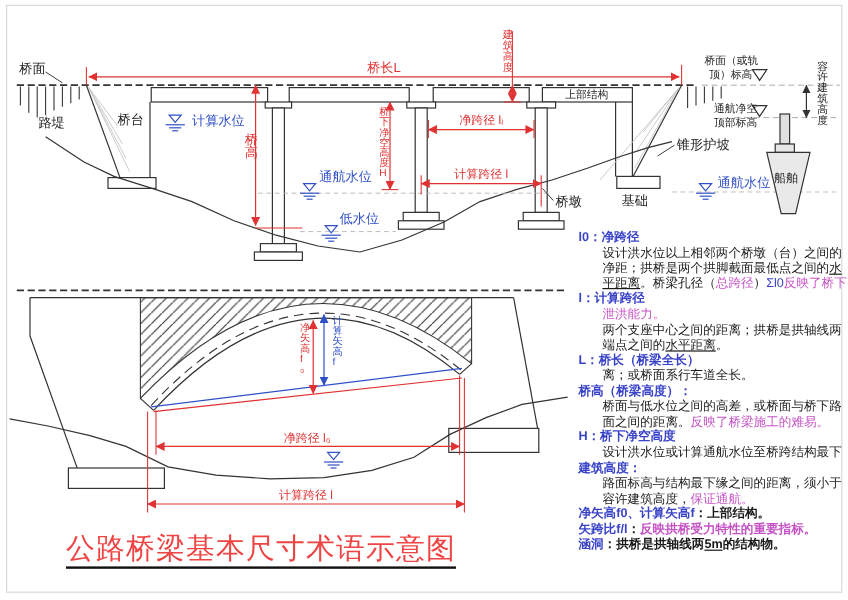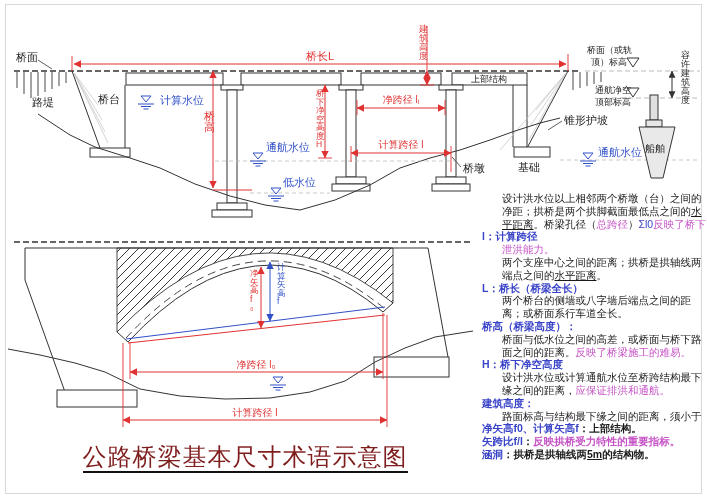--- a/index.html
+++ b/index.html
@@ -14,22 +14,22 @@
   .btxt{fill:#3050c8;}
   .ktxt{fill:#222;}
   #terms-panel{position:absolute;left:482px;top:192px;width:224px;z-index:5;}
   .tl{font-size:10.5px;line-height:12.8px;white-space:nowrap;letter-spacing:0;}
   .tl.ind{padding-left:20px;}
   .c-k{color:#1a1a1a;}
   .c-b{color:#3943c8;}
   .c-m{color:#c653c6;}
   .w{font-weight:bold;}
   .ul{text-decoration:underline;}
-  #main-title{position:absolute;left:55px;top:441px;width:380px;text-align:center;
-     font-size:24px;color:#7f1d1d;letter-spacing:1px;z-index:5;}
+  #main-title{position:absolute;left:55px;top:441px;width:380px;
+     font-size:24px;color:#ef4444;letter-spacing:1px;z-index:5;}
   #main-title span{border-bottom:2px solid #111;padding-bottom:1px;}
   #page-url{position:absolute;left:14px;top:477px;font-size:12px;color:#333;z-index:5;}
 </style>
 </head>
 <body>
 
 <div id="canvas">
   <div id="frame"></div>
 
   <svg id="beam-svg" width="707" height="236" viewBox="0 0 707 236">
@@ -286,37 +286,37 @@
       <g stroke="#3050c8" fill="none" stroke-width="1" transform="translate(278,377)">
         <path d="M-5,0 L5,0 L0,6 Z"></path>
         <line x1="-8" y1="8" x2="8" y2="8"></line>
         <line x1="-5" y1="10.5" x2="5" y2="10.5"></line>
         <line x1="-2.5" y1="13" x2="2.5" y2="13"></line>
       </g>
     </g>
   </svg>
 
   <div id="terms-panel">
+      <div class="tl"><span class="c-b w">l0：净跨径</span></div>
       <div class="tl ind"><span class="c-k">设计洪水位以上相邻两个桥墩（台）之间的</span></div>
       <div class="tl ind"><span class="c-k">净距；拱桥是两个拱脚截面最低点之间的</span><span class="c-k ul">水</span></div>
       <div class="tl ind"><span class="c-k ul">平距离</span><span class="c-k">。桥梁孔径（</span><span class="c-m">总跨径</span><span class="c-k">）</span><span class="c-b">Σl0</span><span class="c-m">反映了桥下</span></div>
       <div class="tl"><span class="c-b w">l：计算跨径</span></div>
       <div class="tl ind"><span class="c-m">泄洪能力。</span></div>
       <div class="tl ind"><span class="c-k">两个支座中心之间的距离；拱桥是拱轴线两</span></div>
       <div class="tl ind"><span class="c-k">端点之间的</span><span class="c-k ul">水平距离</span><span class="c-k">。</span></div>
       <div class="tl"><span class="c-b w">L：桥长（桥梁全长）</span></div>
-      <div class="tl ind"><span class="c-k">两个桥台的侧墙或八字墙后端点之间的距</span></div>
       <div class="tl ind"><span class="c-k">离；或桥面系行车道全长。</span></div>
       <div class="tl"><span class="c-b w">桥高（桥梁高度）：</span></div>
       <div class="tl ind"><span class="c-k">桥面与低水位之间的高差，或桥面与桥下路</span></div>
       <div class="tl ind"><span class="c-k">面之间的距离。</span><span class="c-m">反映了桥梁施工的难易。</span></div>
       <div class="tl"><span class="c-b w">H：桥下净空高度</span></div>
       <div class="tl ind"><span class="c-k">设计洪水位或计算通航水位至桥跨结构最下</span></div>
-      <div class="tl ind"><span class="c-k">缘之间的距离，</span><span class="c-m">应保证排洪和通航。</span></div>
       <div class="tl"><span class="c-b w">建筑高度：</span></div>
       <div class="tl ind"><span class="c-k">路面标高与结构最下缘之间的距离，须小于</span></div>
+      <div class="tl ind"><span class="c-k">容许建筑高度，</span><span class="c-m">保证通航。</span></div>
       <div class="tl"><span class="c-b w">净矢高f0、计算矢高f</span><span class="c-k w">：上部结构。</span></div>
       <div class="tl"><span class="c-b w">矢跨比f/l</span><span class="c-k w">：</span><span class="c-m w">反映拱桥受力特性的重要指标。</span></div>
       <div class="tl"><span class="c-b w">涵洞</span><span class="c-k w">：拱桥是拱轴线两</span><span class="c-k ul w">5m</span><span class="c-k w">的结构物。</span></div>
     </div>
 
   <div id="main-title"><span>公路桥梁基本尺寸术语示意图</span></div>
 </div>
 
 </body></html>

